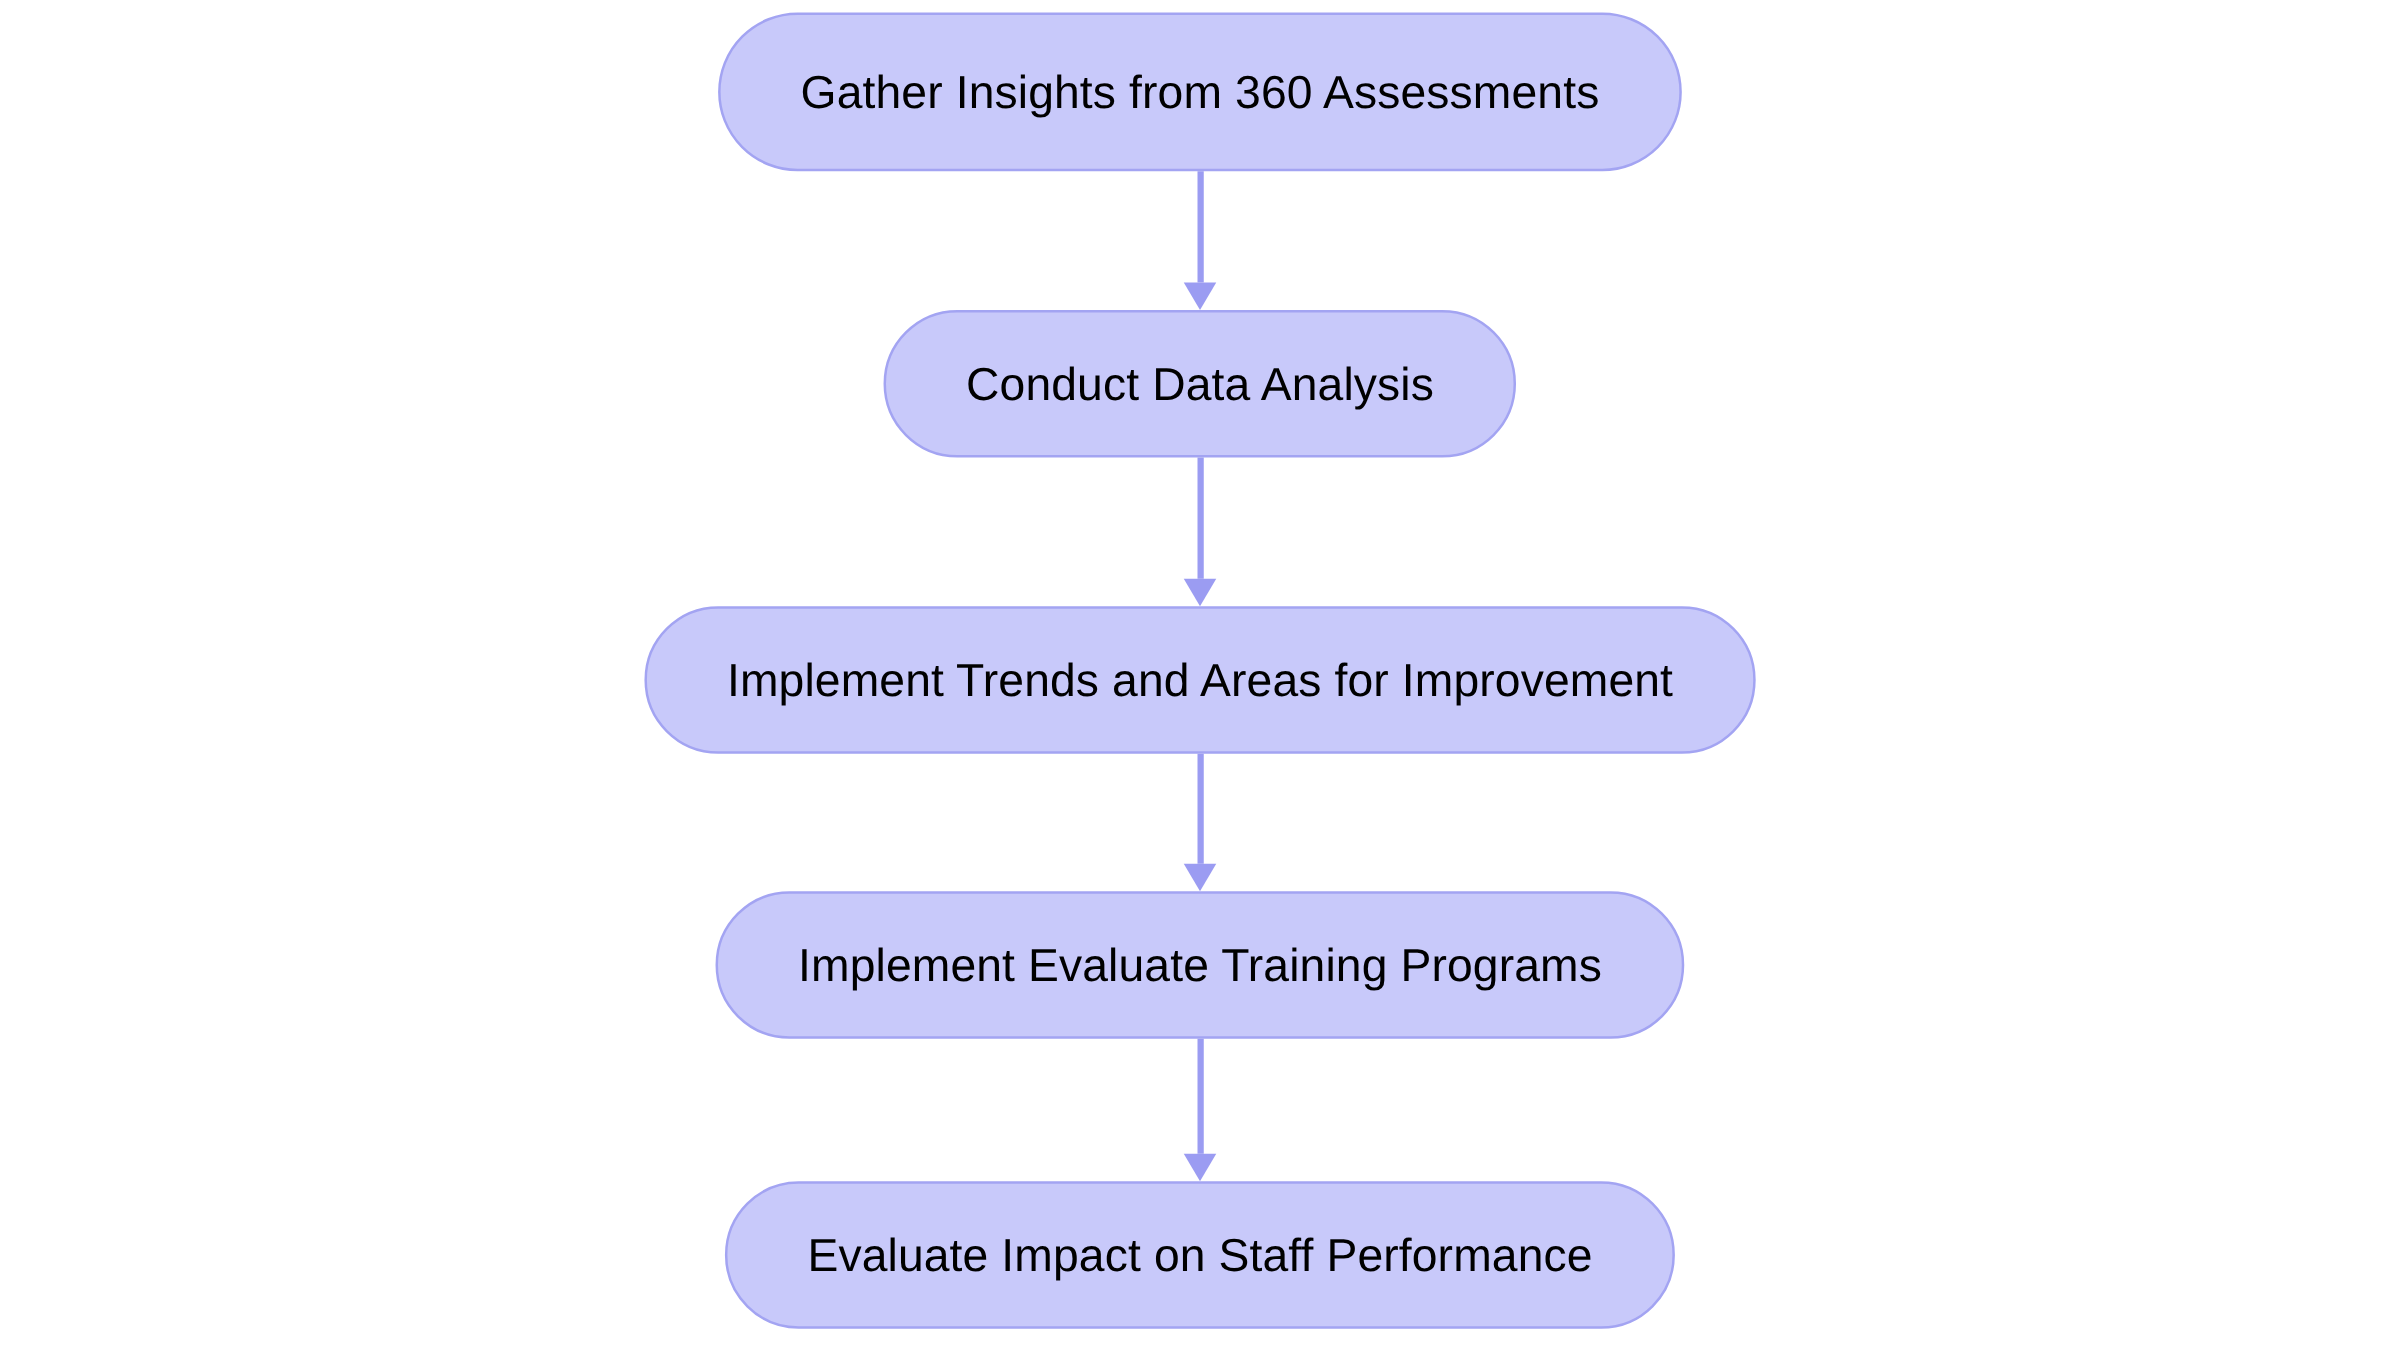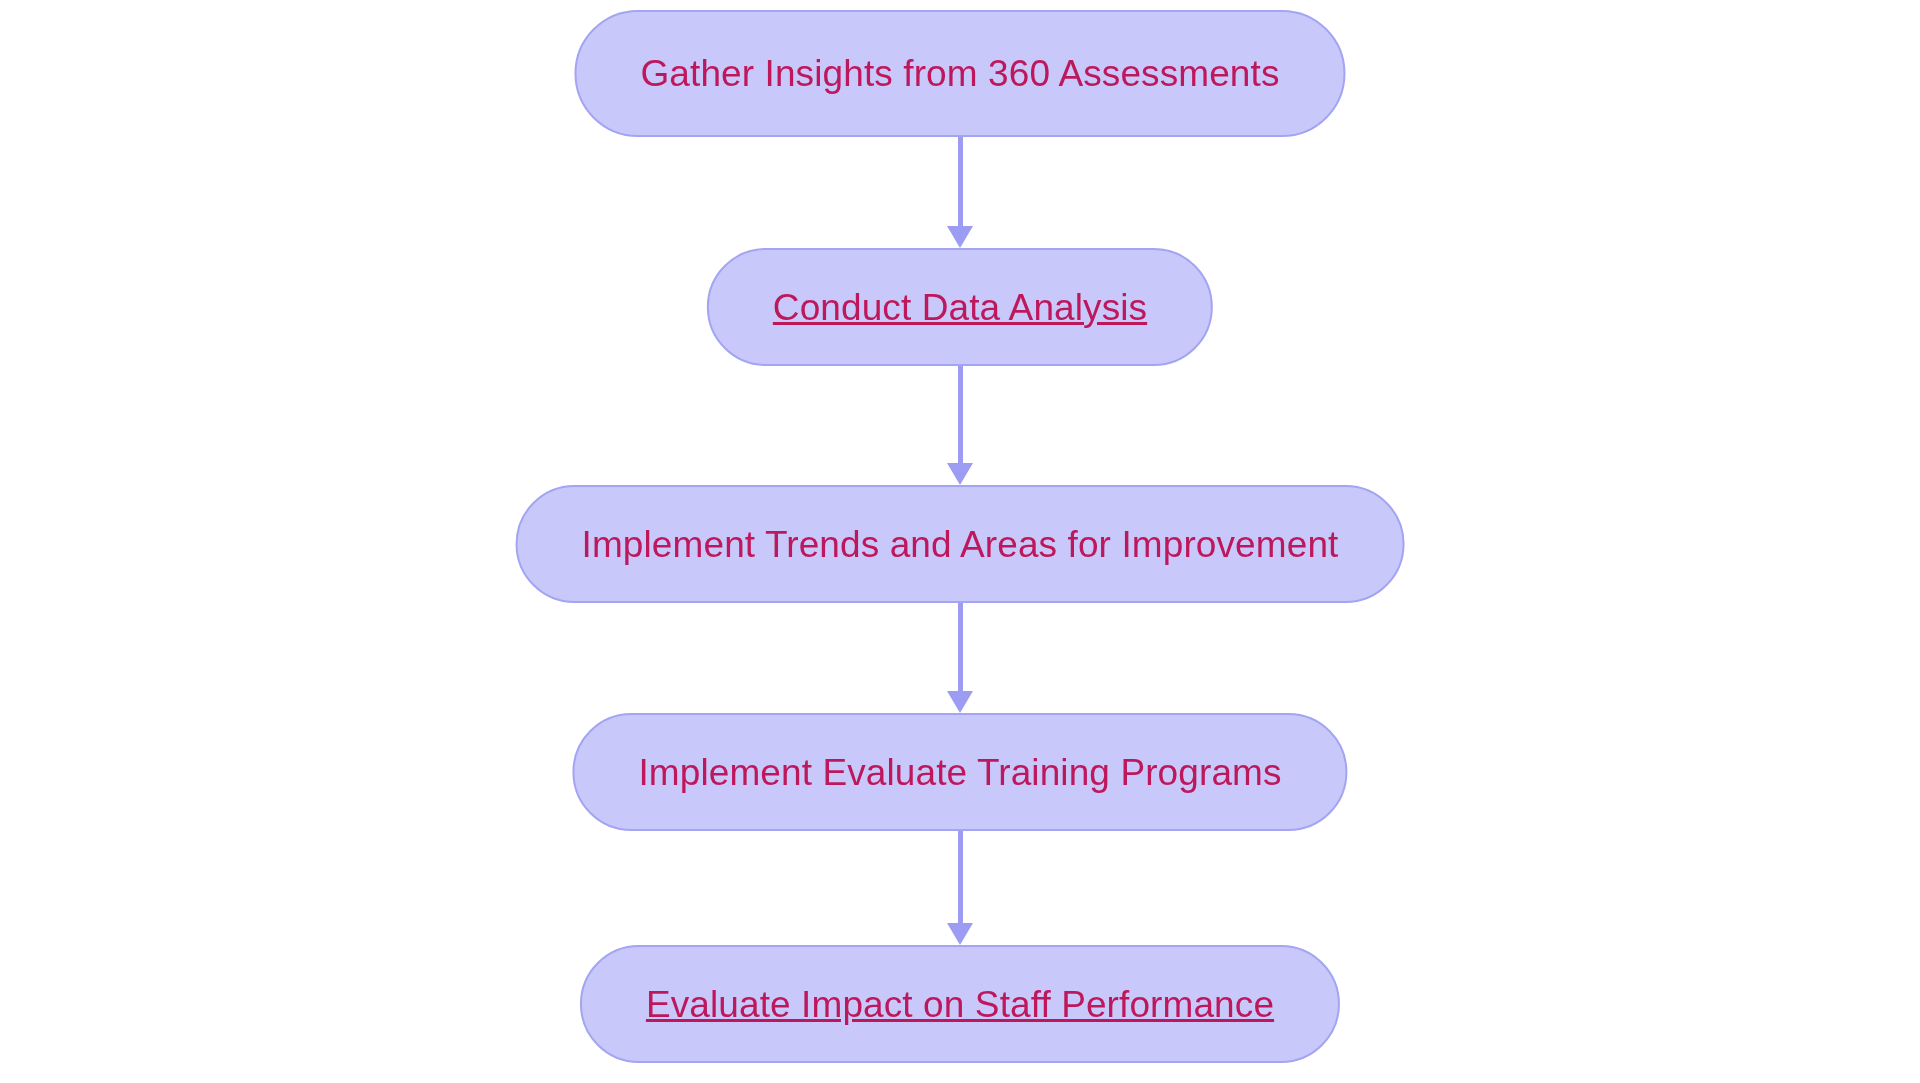--- a/index.html
+++ b/index.html
@@ -20,21 +20,21 @@
     width: 1920px;
     height: 1083px;
     background: #ffffff;
   }
 
   .node {
     box-sizing: border-box;
     background: #c8c9fa;
     border: 2px solid #a3a4f2;
     border-radius: 999px;
-    color: #be185d;
+    color: #000000;
     display: flex;
     align-items: center;
     justify-content: center;
     white-space: nowrap;
     font-size: 37px;
     font-weight: 400;
     letter-spacing: 0.1px;
     line-height: 1;
     padding: 0 64px;
   }
@@ -84,21 +84,21 @@
 
   <div class="node node-1" style="left:50%; transform:translateX(-50%);">
     <span class="node-label">Gather Insights from 360 Assessments</span>
   </div>
 
   <div class="connector connector-1">
     <div class="connector-line"></div>
     <div class="connector-head"></div>
   </div>
 
-  <div class="node node-2" style="left:50%; transform:translateX(-50%);text-decoration:underline;">
+  <div class="node node-2" style="left:50%; transform:translateX(-50%);">
     <span class="node-label">Conduct Data Analysis</span>
   </div>
 
   <div class="connector connector-2">
     <div class="connector-line"></div>
     <div class="connector-head"></div>
   </div>
 
   <div class="node node-3" style="left:50%; transform:translateX(-50%);">
     <span class="node-label">Implement Trends and Areas for Improvement</span>
@@ -111,17 +111,17 @@
 
   <div class="node node-4" style="left:50%; transform:translateX(-50%);">
     <span class="node-label">Implement Evaluate Training Programs</span>
   </div>
 
   <div class="connector connector-4">
     <div class="connector-line"></div>
     <div class="connector-head"></div>
   </div>
 
-  <div class="node node-5" style="left:50%; transform:translateX(-50%);text-decoration:underline;">
+  <div class="node node-5" style="left:50%; transform:translateX(-50%);">
     <span class="node-label">Evaluate Impact on Staff Performance</span>
   </div>
 
 </div>
 
 </body></html>

